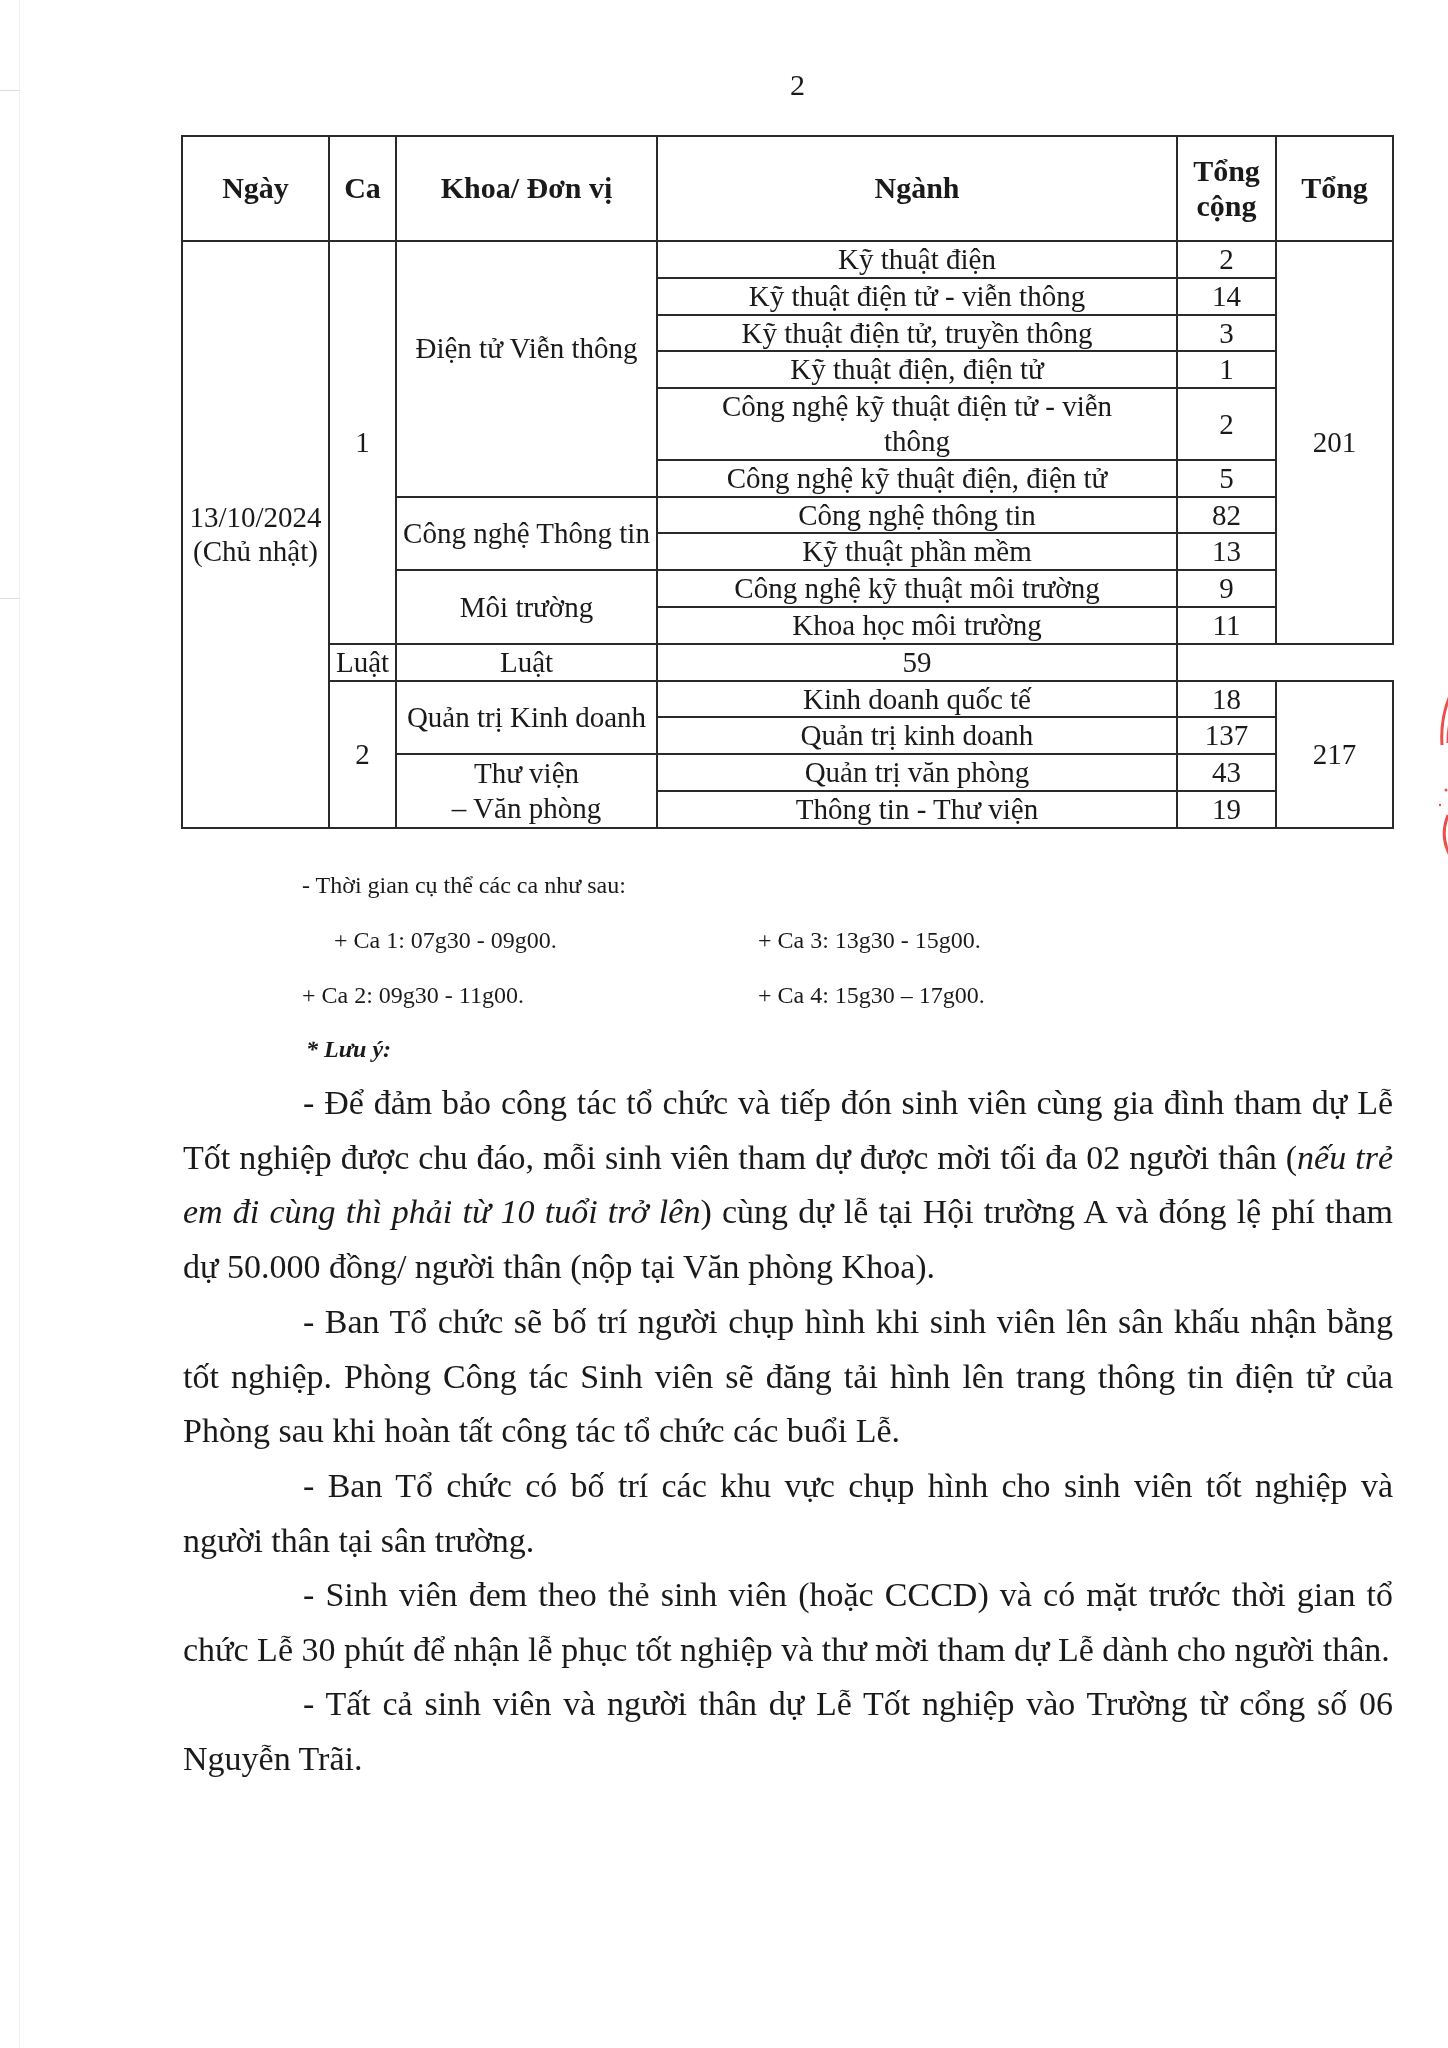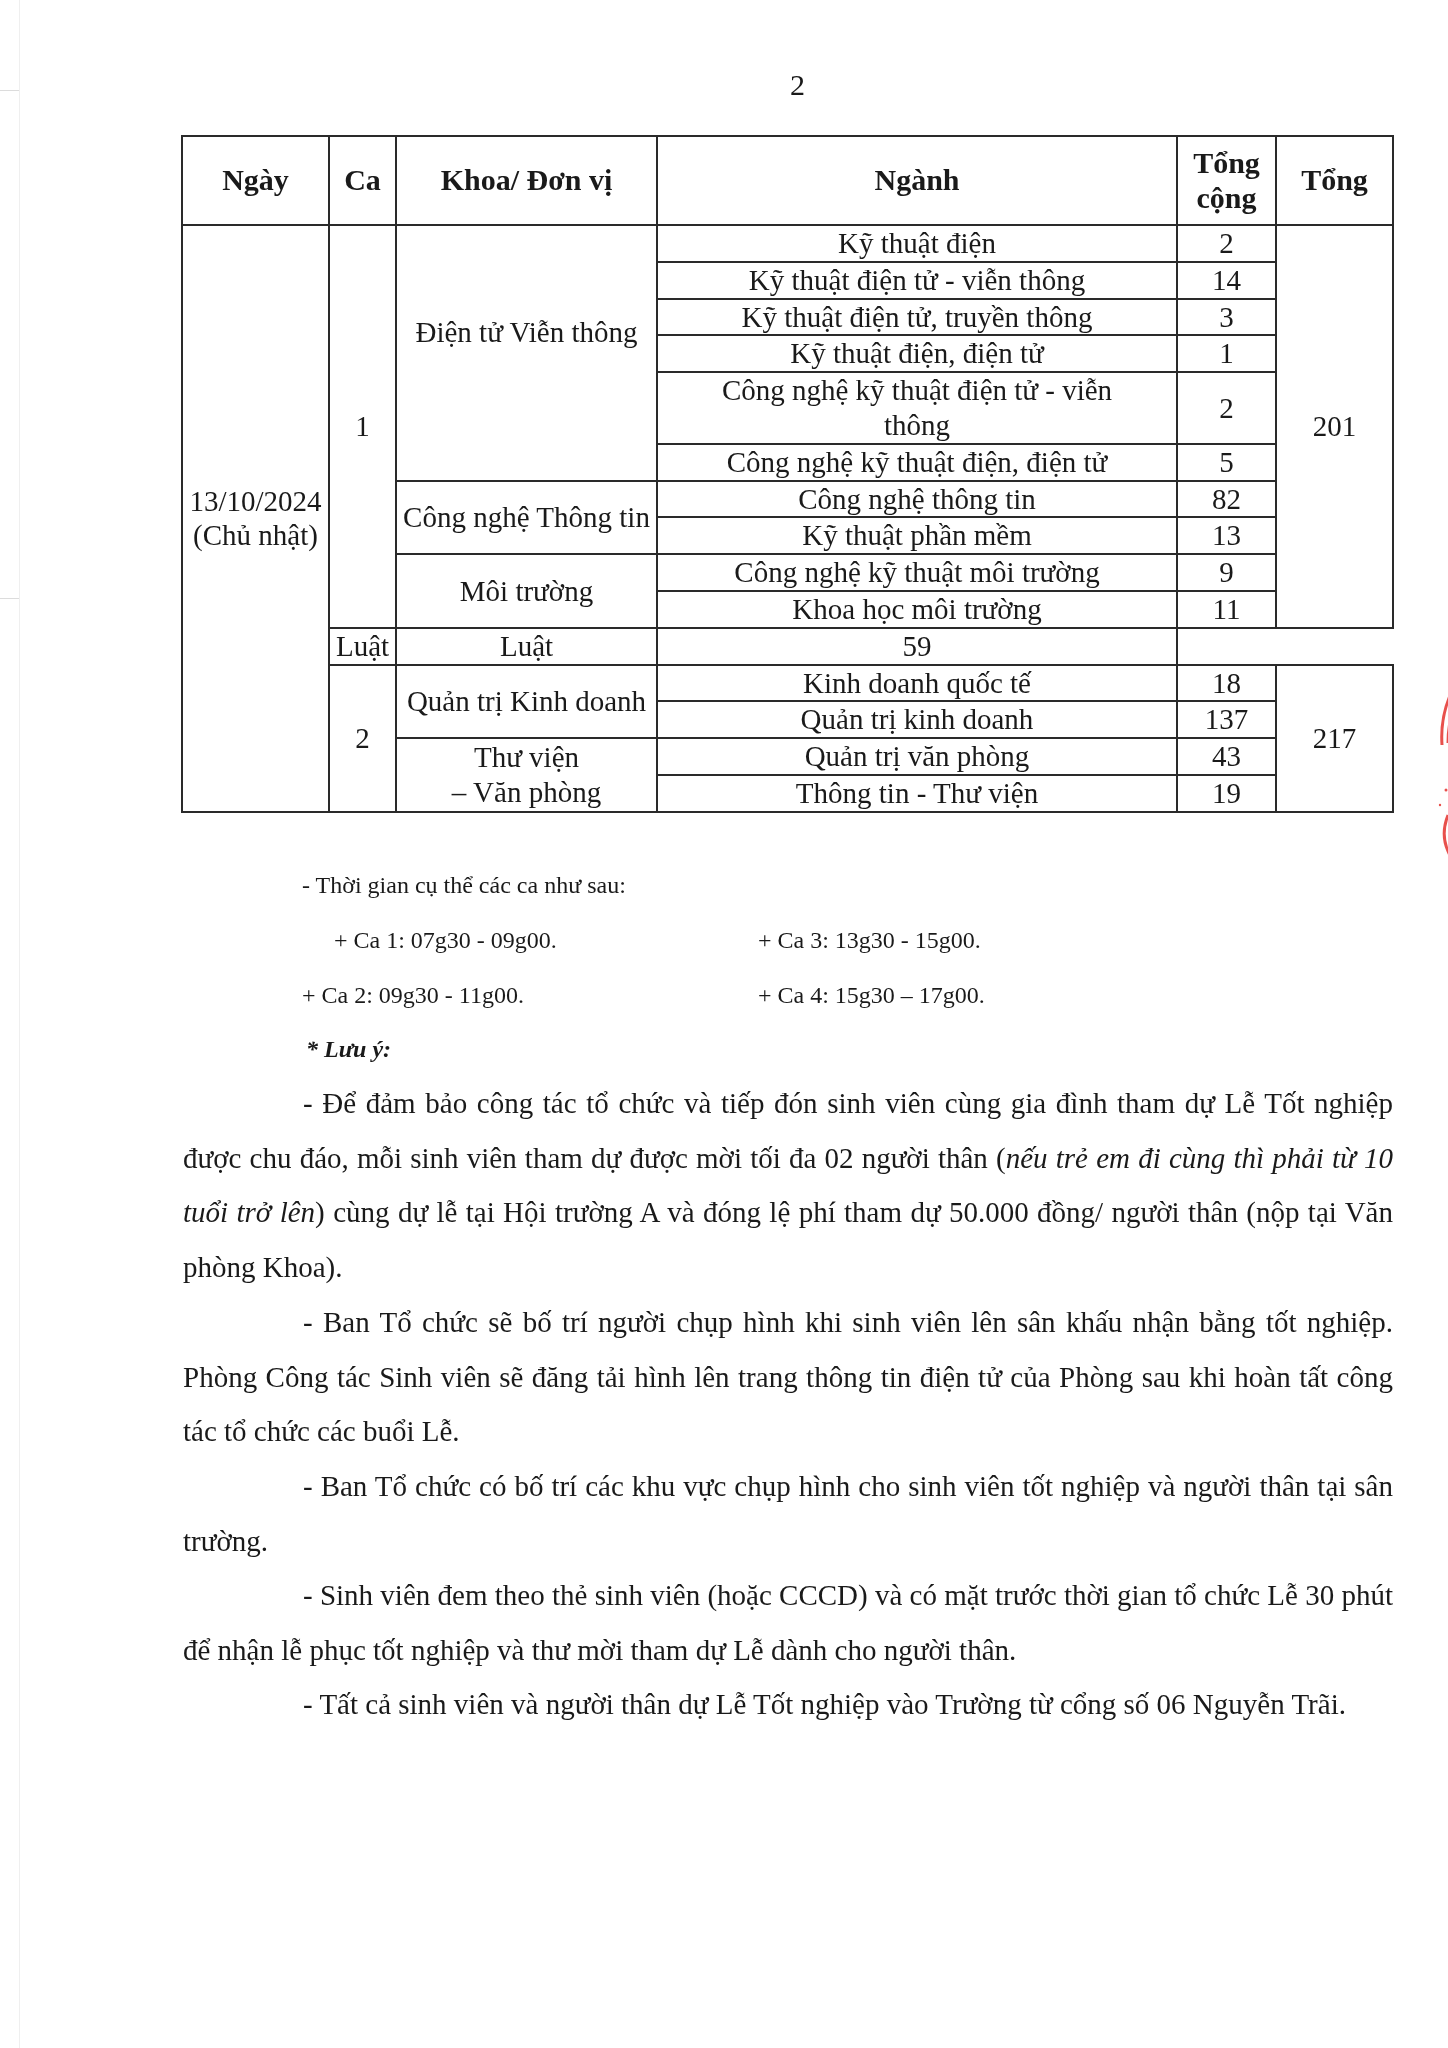--- a/index.html
+++ b/index.html
@@ -19,21 +19,21 @@
   }
   table.schedule td, table.schedule th {
     border: 2px solid #2a2a2a; text-align: center; vertical-align: middle; padding: 0 4px;
   }
   table.schedule th { font-weight: bold; height: 71px; font-size: 30px; line-height: 1.15; }
   table.schedule tr.r td { height: 34px; }
   table.schedule tr.r2 td { height: 69px; line-height: 1.2; }
   col.c1 { width: 147px; } col.c2 { width: 67px; } col.c3 { width: 261px; }
   col.c4 { width: 520px; } col.c5 { width: 99px; } col.c6 { width: 117px; }
   .line { position: absolute; white-space: nowrap; font-size: 24px; }
-  .justify { position: absolute; left: 183px; width: 1210px; font-size: 29px; line-height: 54.7px; text-align: justify; text-indent: 120px; }
+  .justify { position: absolute; left: 183px; width: 1210px; font-size: 34px; line-height: 54.7px; text-align: justify; text-indent: 120px; }
   .italic { font-style: italic; }
   .bold-italic { font-style: italic; font-weight: bold; }
 
   .stamp { position: absolute; left: 1418px; top: 645px; width: 70px; height: 240px; }
 </style>
 </head>
 <body>
 
 <div class="scan-line-v"></div>
 <div class="scan-line-h1"></div>
@@ -51,21 +51,21 @@
       <col class="c4">
       <col class="c5">
       <col class="c6">
     </colgroup>
   <thead>
     <tr>
       <th>Ngày</th>
       <th>Ca</th>
       <th>Khoa/ Đơn vị</th>
       <th>Ngành</th>
-      <th style="padding:8px 14px;"><span>Tổng cộng</span></th>
+      <th style="padding:16px 14px;"><span>Tổng cộng</span></th>
       <th>Tổng</th>
     </tr>
   </thead>
   <tbody>
     <tr class="r">
       <td rowspan="16">
         <div>13/10/2024</div>
         <div>(Chủ nhật)</div>
       </td>
       <td rowspan="10">1</td>

